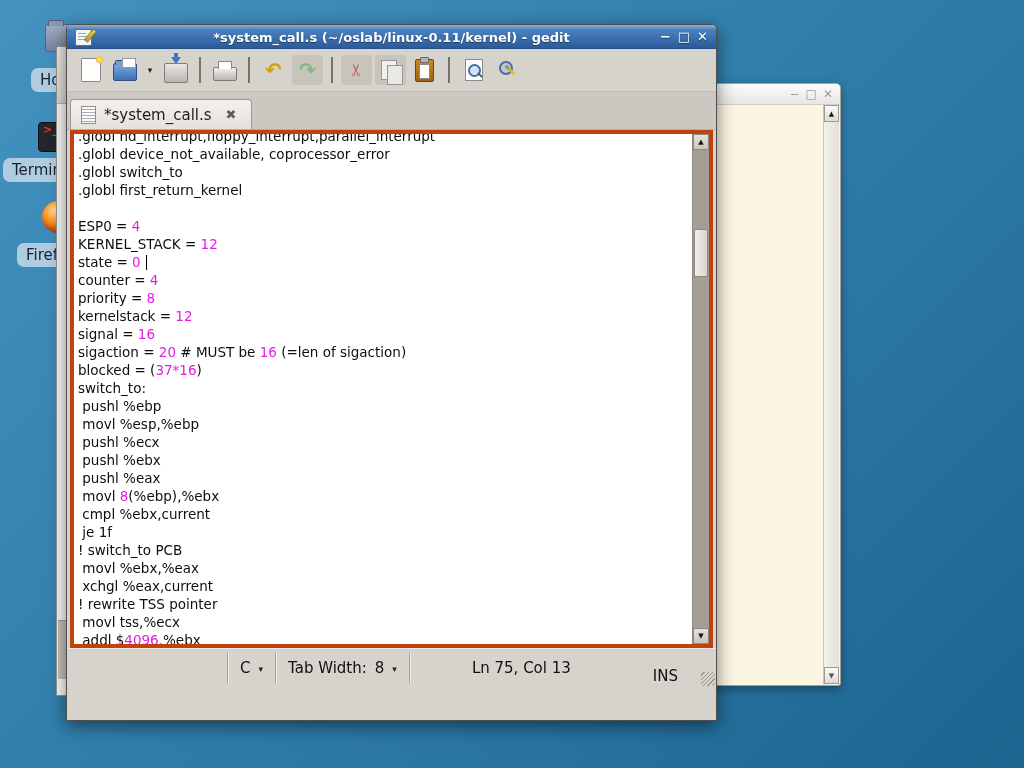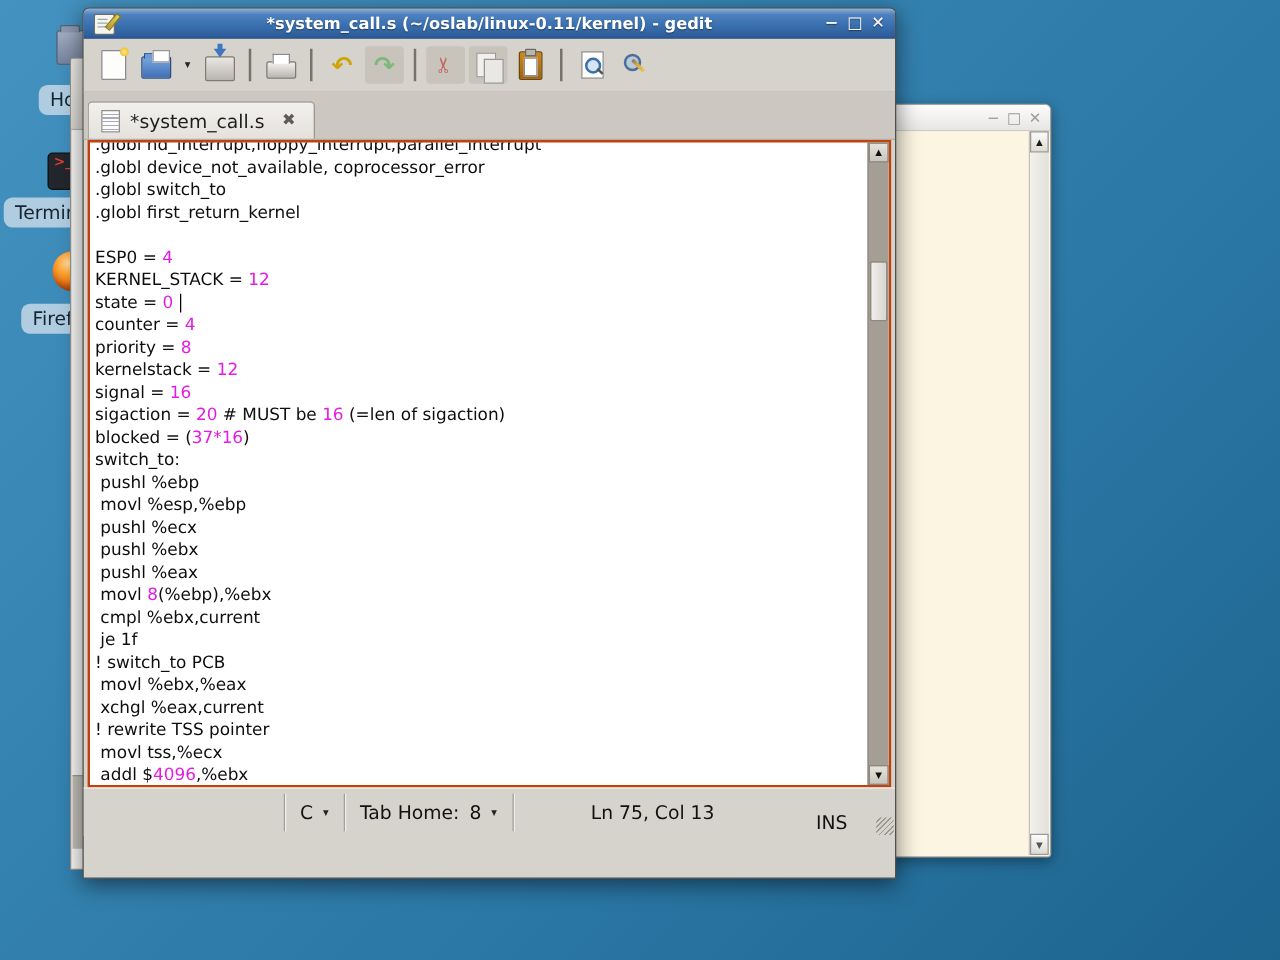--- a/index.html
+++ b/index.html
@@ -36,21 +36,21 @@
     color:#9a9a9a;font-size:12px;}
   .rwin .tbar span{line-height:12px;}
   .rwin .rsb{position:absolute;top:21px;right:1px;bottom:1px;width:15px;
     background:linear-gradient(90deg,#f4f2ee,#e3e0da);border-left:1px solid #c6c3be;}
   .rwin .rsb .sbtn{position:absolute;left:0;width:15px;height:17px;background:linear-gradient(#fbfbfa,#dedbd5);
     border:1px solid #9d9a94;box-sizing:border-box;font-size:7px;color:#1a1a1a;display:flex;align-items:center;justify-content:center;}
   .rwin .rsb .up{top:0;}
   .rwin .rsb .dn{bottom:0;color:#555;}
 
   
-  .gedit{position:absolute;left:66px;top:6px;width:651px;height:697px;z-index:5;
+  .gedit{position:absolute;left:66px;top:24px;width:651px;height:697px;z-index:5;
     background:#d6d3cc;border:1px solid #4e504d;border-radius:5px 5px 1px 1px;box-sizing:border-box;
     box-shadow:0 5px 18px rgba(0,0,0,.5);}
   .gtitle{height:24px;border-radius:4px 4px 0 0;position:relative;
     background:linear-gradient(#8cb0d8 0%,#4d80bd 20%,#3a70b0 55%,#2c5b97 95%,#21477c 100%);
     display:flex;align-items:center;}
   .gtitle .txt{position:absolute;left:0;right:0;text-align:center;color:#fff;font-size:13px;font-weight:bold;
     text-shadow:0 1px 1px rgba(0,0,0,.45);}
   .appico{width:15px;height:15px;margin-left:8px;position:relative;z-index:1;background:#f6f4ee;border:1px solid #6c6c6c;border-radius:2px;}
   .appico:before{content:"";position:absolute;left:2px;top:3px;width:8px;height:1px;background:#9aa;box-shadow:0 3px 0 #9aa,0 6px 0 #9aa;}
   .appico:after{content:"";position:absolute;right:-2px;top:-2px;width:3px;height:13px;background:linear-gradient(#e8d44a,#b9972c);transform:rotate(40deg);border:1px solid #8a7a20;}
@@ -96,21 +96,21 @@
   .ic-replace:after{content:"";position:absolute;left:6px;top:9px;width:13px;height:3px;background:linear-gradient(90deg,#777,#d7a93c 40%,#e7c45a);transform:rotate(45deg);border-radius:1px;}
 
   .gtabs{height:37px;background:#ccc8c1;display:flex;align-items:flex-end;padding:0 3px;border-bottom:1px solid #b3afa7;}
   .gtab{height:29px;background:linear-gradient(#f2f0ed,#e5e2dd);border:1px solid #9c9890;border-bottom:none;
     border-radius:4px 4px 0 0;display:flex;align-items:center;gap:8px;padding:0 10px;min-width:160px;}
   .tabico{width:13px;height:16px;background:#fbfbfa;border:1px solid #8f8f8f;
     background-image:repeating-linear-gradient(#fbfbfa 0 2px,#aab 2px 3px);}
   .gtab .lbl{font-size:15px;color:#1d1d1d;}
   .gtab .cls{font-size:13px;color:#5c5c5c;margin-left:6px;}
 
-  .gedarea{margin:0 3px;height:518px;display:flex;background:#fff;border:2px solid #c2410c;box-sizing:border-box;position:relative;}
+  .gedarea{margin:0 3px;height:518px;display:flex;background:#fff;border:4px solid #c2410c;box-sizing:border-box;position:relative;}
   .gcode{flex:1;overflow:hidden;padding-left:4px;font-size:13.5px;line-height:18px;color:#0e0e0e;}
   .gcode .lines{margin-top:-7px;white-space:pre;}
   .gcode .num{color:#e41be4;}
   .caret{display:inline-block;width:1.5px;height:15px;background:#000;vertical-align:text-bottom;margin-left:1px;}
 
   .gsb{width:16px;background:#a59e94;border-left:1px solid #8d897f;position:relative;}
   .gsb .sbtn{position:absolute;left:0;width:16px;height:16px;background:linear-gradient(#e6e3de,#c9c5bd);
     border:1px solid #8d897f;box-sizing:border-box;font-size:7px;color:#111;display:flex;align-items:center;justify-content:center;}
   .gsb .up{top:0;}
   .gsb .dn{bottom:0;}
@@ -252,21 +252,21 @@
 
     <div class="gstatus">
       <div class="sb-pad"></div>
       <div class="sbsep"></div>
       <div class="sb-combo">
         <span>C</span>
         <span class="dd">▾</span>
       </div>
       <div class="sbsep"></div>
       <div class="sb-combo">
-        <span>Tab Home:</span>
+        <span>Tab Width:</span>
         <span>8</span>
         <span class="dd">▾</span>
       </div>
       <div class="sbsep"></div>
       <span class="sb-pos">Ln 75, Col 13</span>
       <span class="sb-ins">INS</span>
       <div class="grip"></div>
     </div>
   </div>
 

